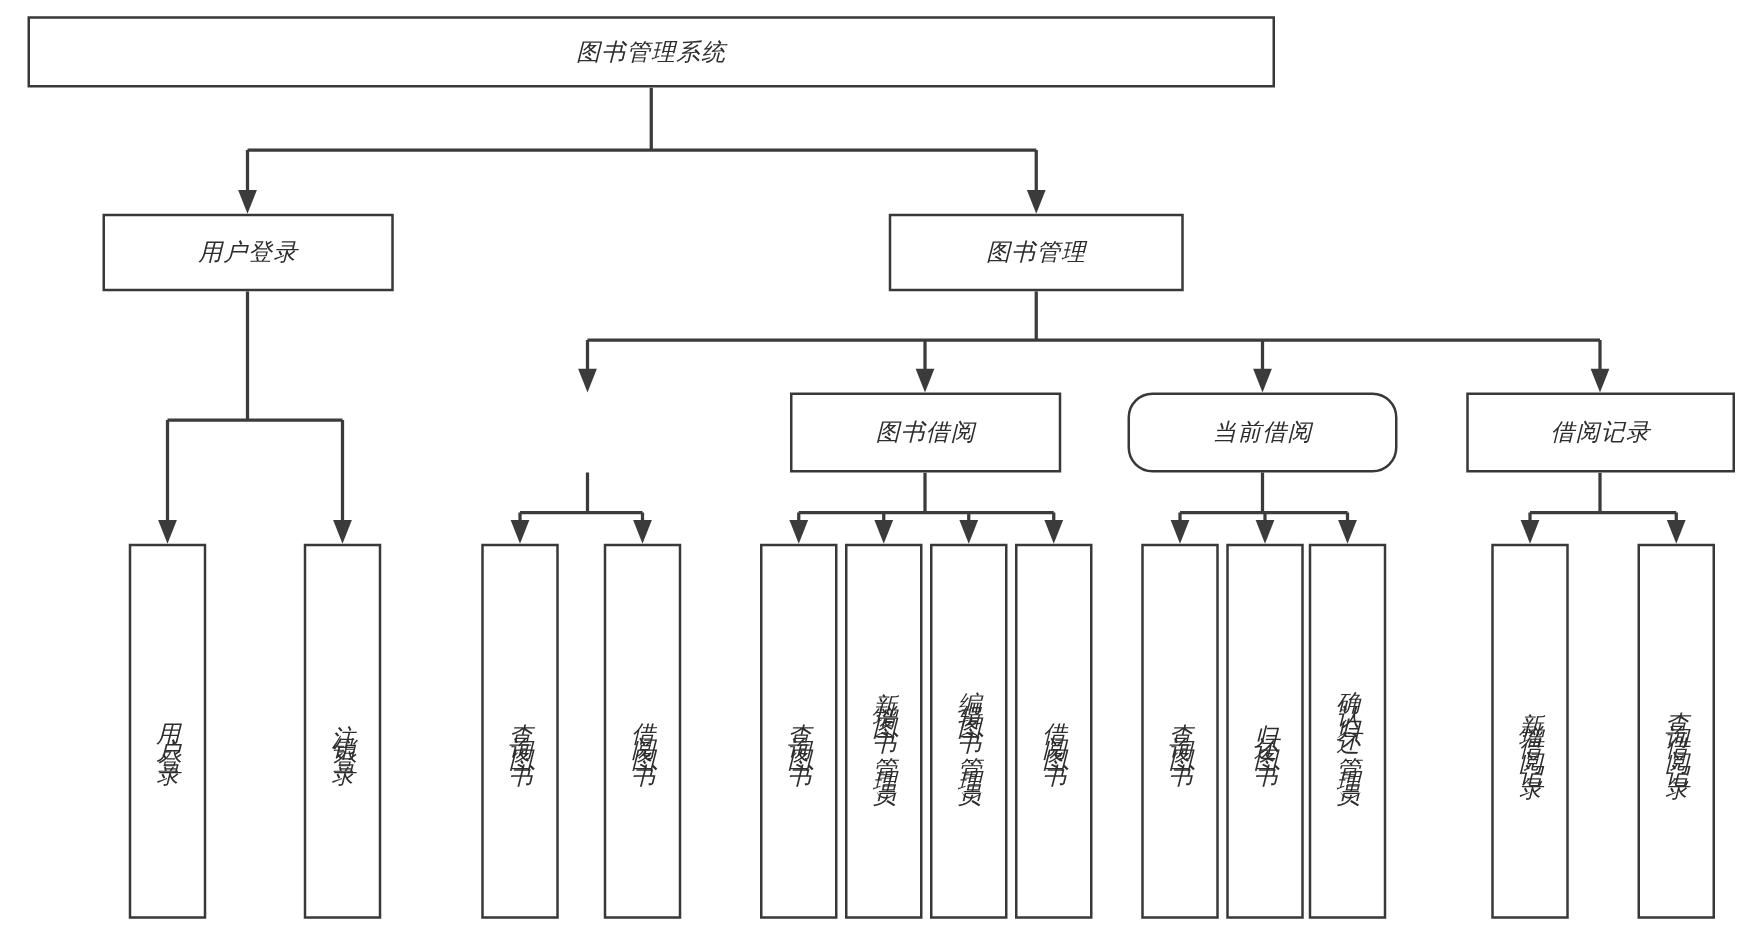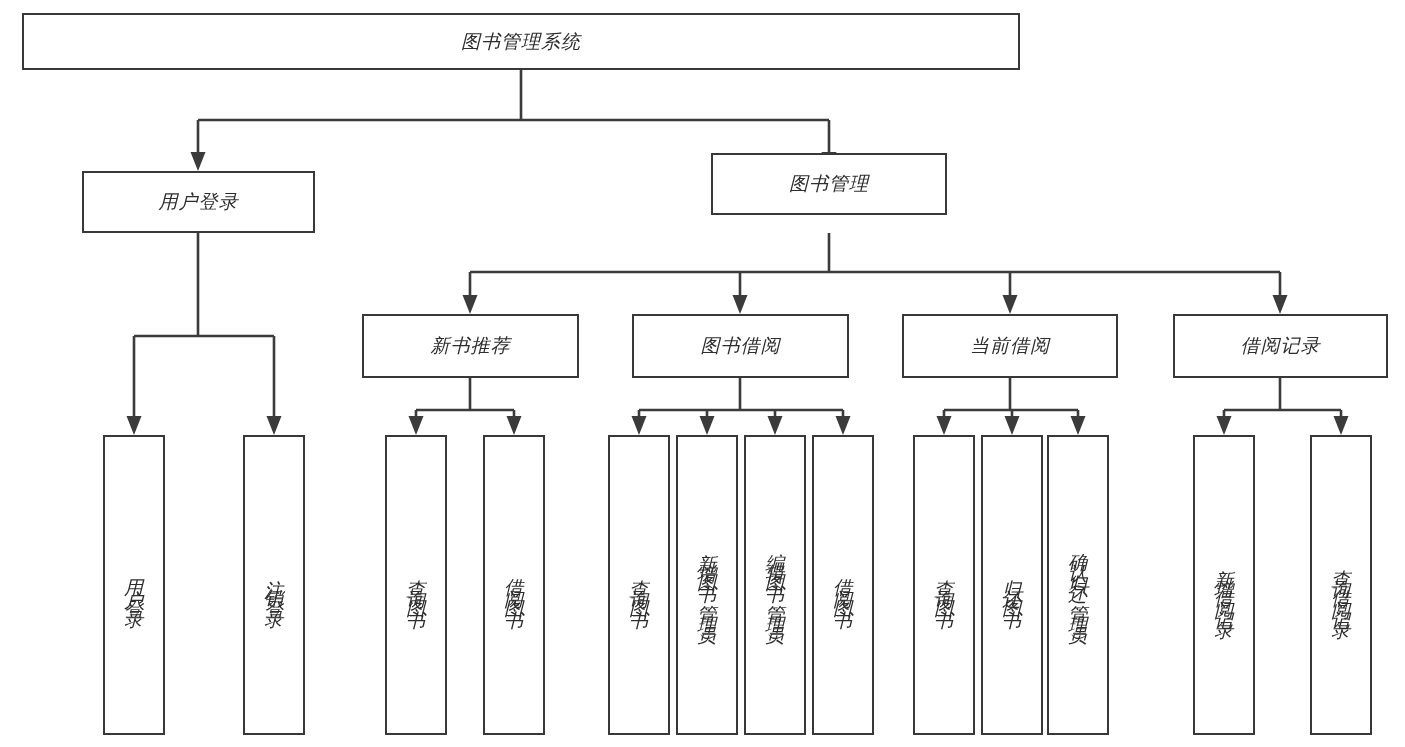--- a/index.html
+++ b/index.html
@@ -90,31 +90,28 @@
     </g>
   </svg>
 
   <div class="box" style="left:22px;top:13px;width:998px;height:57px;">
     <span class="hlabel">图书管理系统</span>
   </div>
 
   <div class="box" style="left:82px;top:171px;width:233px;height:62px;">
     <span class="hlabel">用户登录</span>
   </div>
-  <div class="box" style="left:711px;top:153px;width:236px;height:62px;">
+  <div class="box" style="left:711px;top:171px;width:236px;height:62px;">
     <span class="hlabel">图书管理</span>
   </div>
 
-  <div class="box" style="left:362px;top:314px;width:217px;height:64px;">
-    <span class="hlabel">新书推荐</span>
-  </div>
   <div class="box" style="left:632px;top:314px;width:217px;height:64px;">
     <span class="hlabel">图书借阅</span>
   </div>
-  <div class="box" style="left:902px;top:314px;width:216px;height:64px;">
+  <div class="box" style="left:902px;top:314px;width:216px;height:64px;border-radius:20px;">
     <span class="hlabel">当前借阅</span>
   </div>
   <div class="box" style="left:1173px;top:314px;width:215px;height:64px;">
     <span class="hlabel">借阅记录</span>
   </div>
 
   <div class="box" style="left:103px;top:435px;width:62px;height:300px;">
     <span class="vlabel">用户登录</span>
   </div>
   <div class="box" style="left:243px;top:435px;width:62px;height:300px;">

